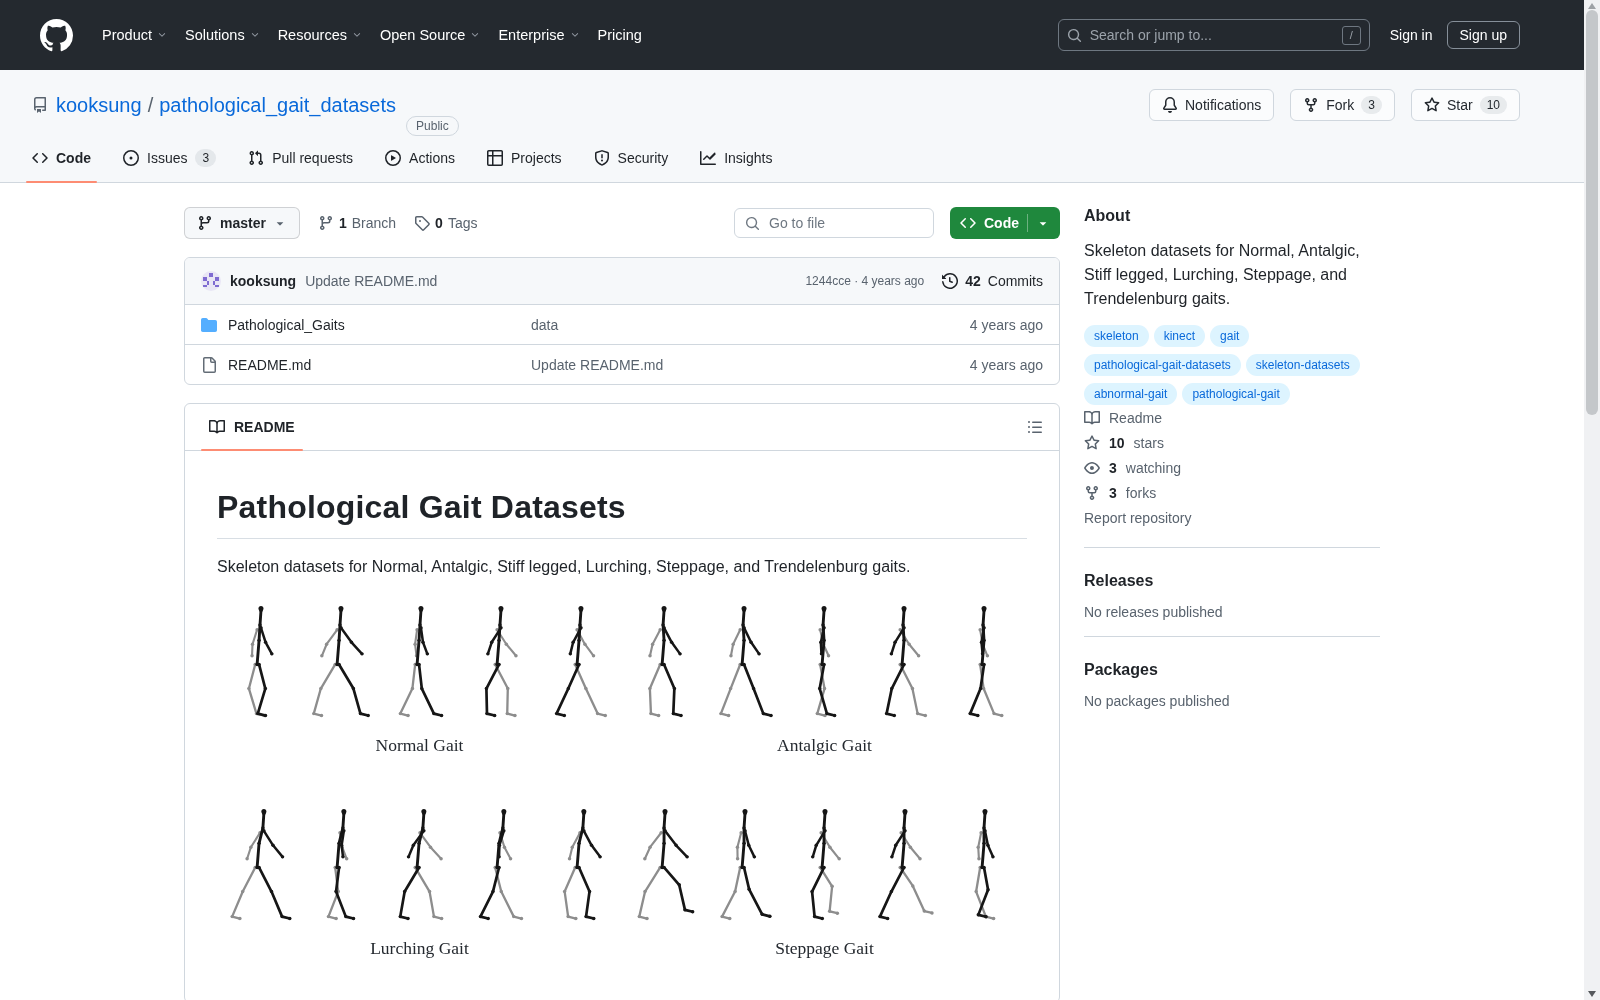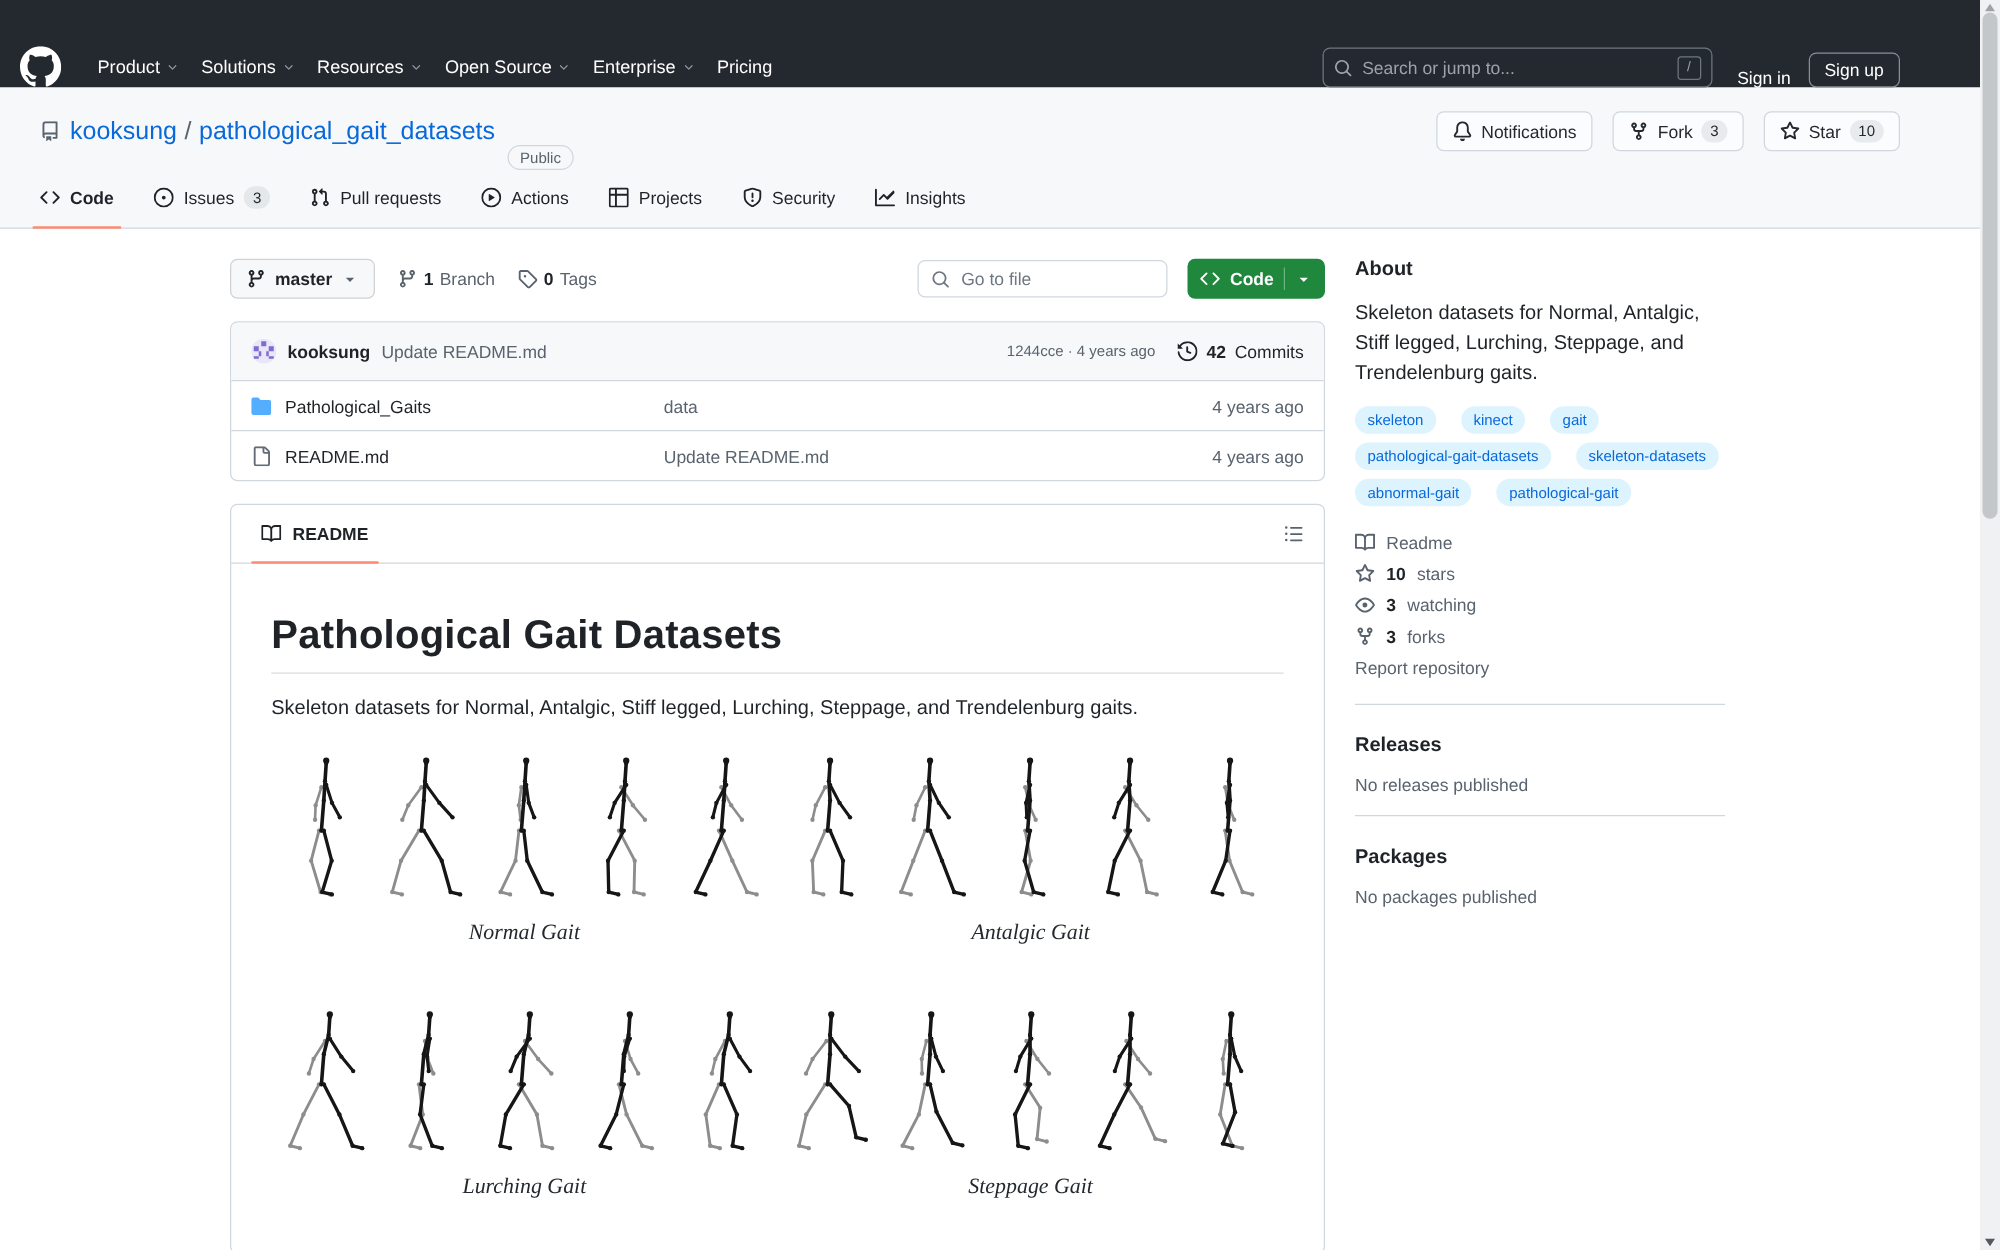--- a/index.html
+++ b/index.html
@@ -6,22 +6,22 @@
   html,body { margin:0; padding:0; }
   body {
     width:1600px; height:1000px; overflow:hidden;
     font-family:"Liberation Sans", sans-serif;
     background:#ffffff; color:#1f2328; font-size:14px;
   }
   .page { width:1584px; }
 
   
   .gh-header {
-    background:#24292f; height:70px; display:flex; align-items:flex-end;
-    padding:0 64px 0 16px;
+    background:#24292f; height:70px; display:flex; align-items:center;
+    padding:0 64px 0 40px;
   }
   .gh-logo { color:#ffffff; display:flex; align-items:center; margin-right:20px; cursor:pointer; }
   .gh-nav { display:flex; align-items:center; }
   .nav-item {
     color:#ffffff; font-size:14.5px; display:flex; align-items:center; gap:5px;
     padding:8px 9px; cursor:pointer;
   }
   .nav-item .chev { color:#9198a1; }
   .searchbox {
     margin-left:auto; width:312px; height:32px; border:1px solid #6e7781;
@@ -130,27 +130,27 @@
   }
   .outline-btn { margin-left:auto; color:#59636e; cursor:pointer; display:flex; }
   .readme-body { padding:30px 32px; }
   .md-title {
     font-size:32px; font-weight:700; margin:8px 0 16px; padding-bottom:12px;
     border-bottom:1px solid #d8dee4; letter-spacing:0.2px;
   }
   .md-p { font-size:16px; line-height:1.5; margin:0; }
   .fig-row { display:flex; margin-top:18px; }
   .fig-row.second { margin-top:44px; }
-  .fig-group { width:406px; text-align:center;font-style:italic; }
+  .fig-group { width:406px; text-align:center; }
   .fig-caption { font-family:"Liberation Serif", serif; font-size:17.5px; color:#24292f; margin-top:2px; }
 
   
   .sb-title { font-size:16px; font-weight:600; margin:0 0 14px; }
   .sb-desc { font-size:16px; line-height:1.5; margin:0 0 14px; }
-  .topics { display:flex; flex-wrap:wrap; gap:7px 20px; margin-bottom:16px; }
+  .topics { display:flex; flex-wrap:wrap; gap:7px 5px; margin-bottom:0; }
   .topic {
     background:#ddf4ff; color:#0969da; font-size:12px; font-weight:500;
     line-height:22px; padding:0 10px; border-radius:2em; cursor:pointer; white-space:nowrap;
   }
   .sb-item { display:flex; align-items:center; gap:9px; color:#59636e; padding:4.5px 0; font-size:14px; cursor:pointer; }
   .sb-item b { color:#1f2328; font-weight:600; }
   .report { color:#59636e; padding:5px 0; font-size:14px; cursor:pointer; }
   .sb-divider { border-top:1px solid #d0d7de; margin:16px 0 24px; }
   .sb-empty { color:#59636e; font-size:14px; margin-top:14px; }
 

